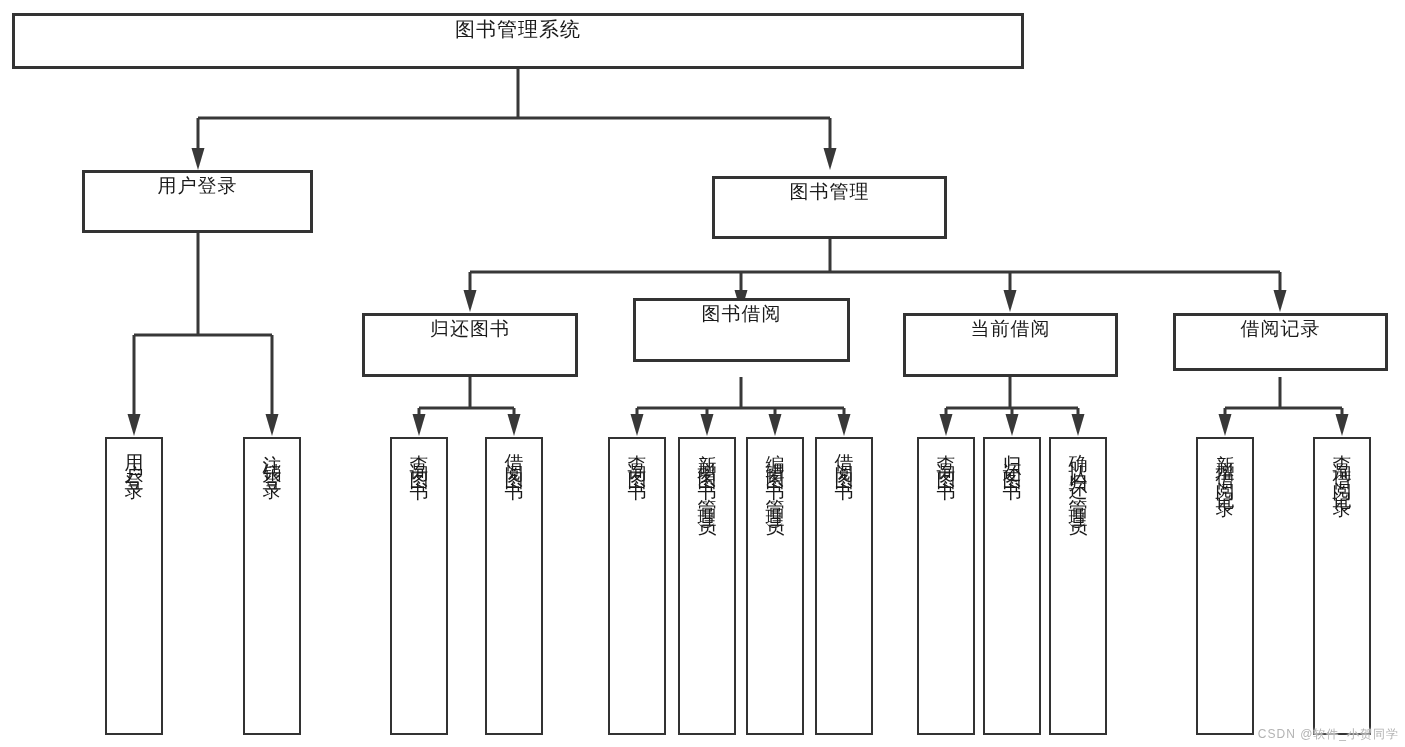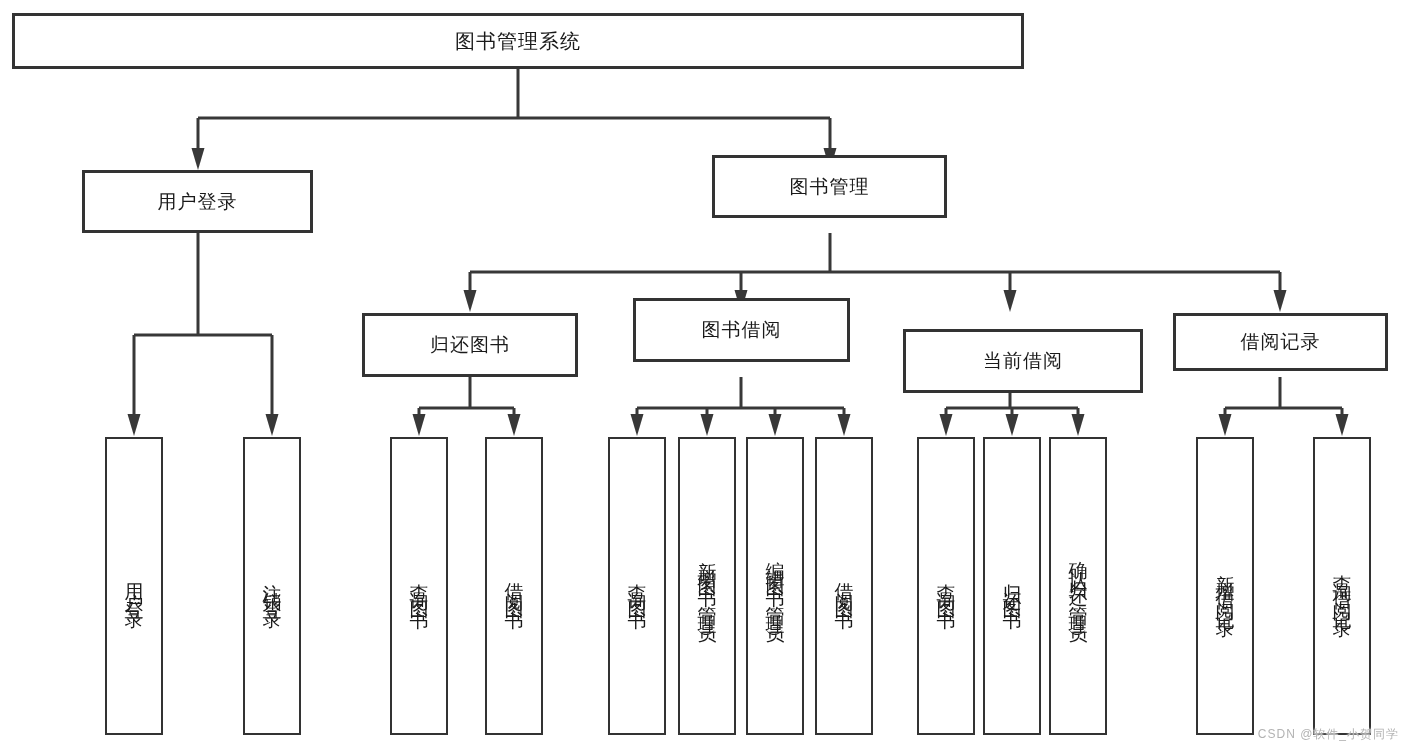--- a/index.html
+++ b/index.html
@@ -16,21 +16,20 @@
     left: 0; top: 0;
     width: 1405px; height: 747px;
     z-index: 1;
   }
   .node {
     position: absolute;
     background: #ffffff;
     border: 3px solid #333333;
     box-sizing: border-box;
     display: flex;
-    align-items: center;
     justify-content: center;
     z-index: 2;
   }
   .node .lbl {
     color: #1a1a1a;
     font-size: 19px;
     letter-spacing: 1px;
     white-space: nowrap;
   }
   .node.root .lbl { font-size: 20px; }
@@ -126,31 +125,31 @@
     </g>
   </svg>
 
   <div class="node root" style="left:12px;top:13px;width:1012px;height:56px">
     <span class="lbl">图书管理系统</span>
   </div>
 
   <div class="node" style="left:82px;top:170px;width:231px;height:63px">
     <span class="lbl">用户登录</span>
   </div>
-  <div class="node" style="left:712px;top:155px;width:235px;height:63px">
+  <div class="node" style="left:712px;top:176px;width:235px;height:63px">
     <span class="lbl">图书管理</span>
   </div>
 
   <div class="node" style="left:362px;top:313px;width:216px;height:64px">
     <span class="lbl">归还图书</span>
   </div>
   <div class="node" style="left:633px;top:298px;width:217px;height:64px">
     <span class="lbl">图书借阅</span>
   </div>
-  <div class="node" style="left:903px;top:329px;width:240px;height:64px">
+  <div class="node" style="left:903px;top:313px;width:215px;height:64px">
     <span class="lbl">当前借阅</span>
   </div>
   <div class="node" style="left:1173px;top:313px;width:215px;height:58px">
     <span class="lbl">借阅记录</span>
   </div>
 
   <div class="node leaf" style="left:105px;top:437px;width:58px;height:298px">
     <span class="vlbl">用户登录</span>
   </div>
   <div class="node leaf" style="left:243px;top:437px;width:58px;height:298px">

